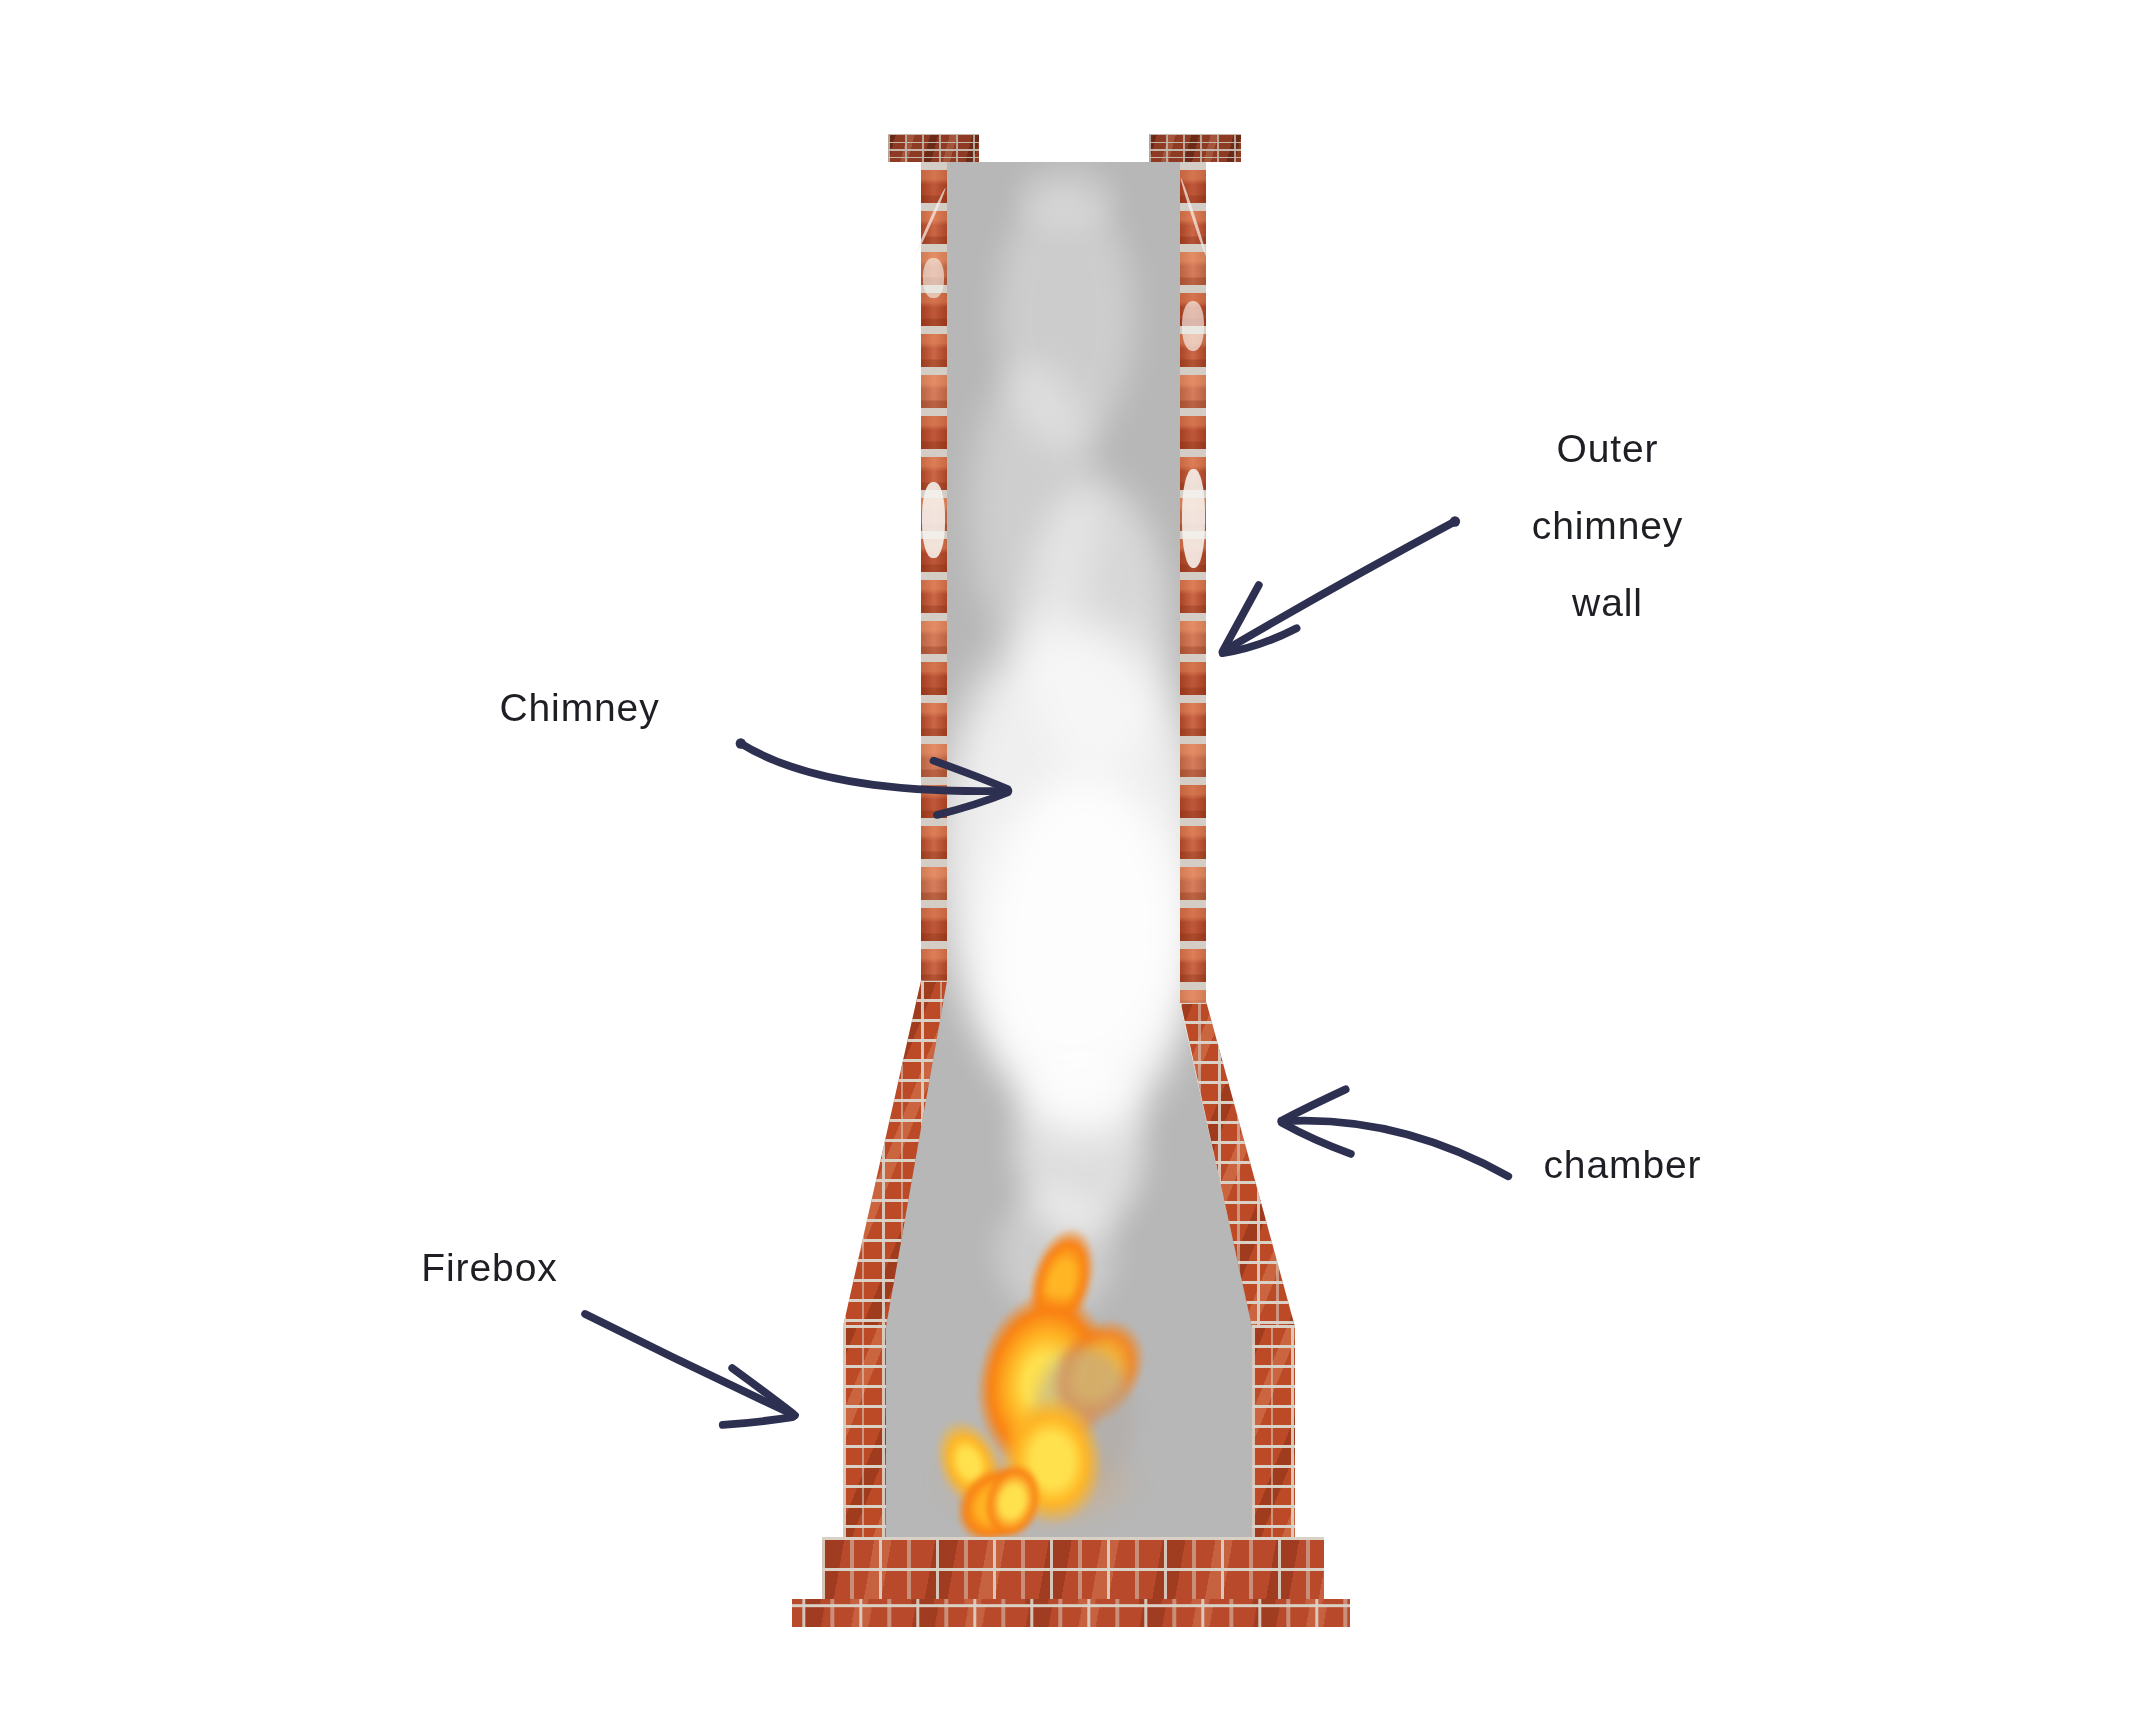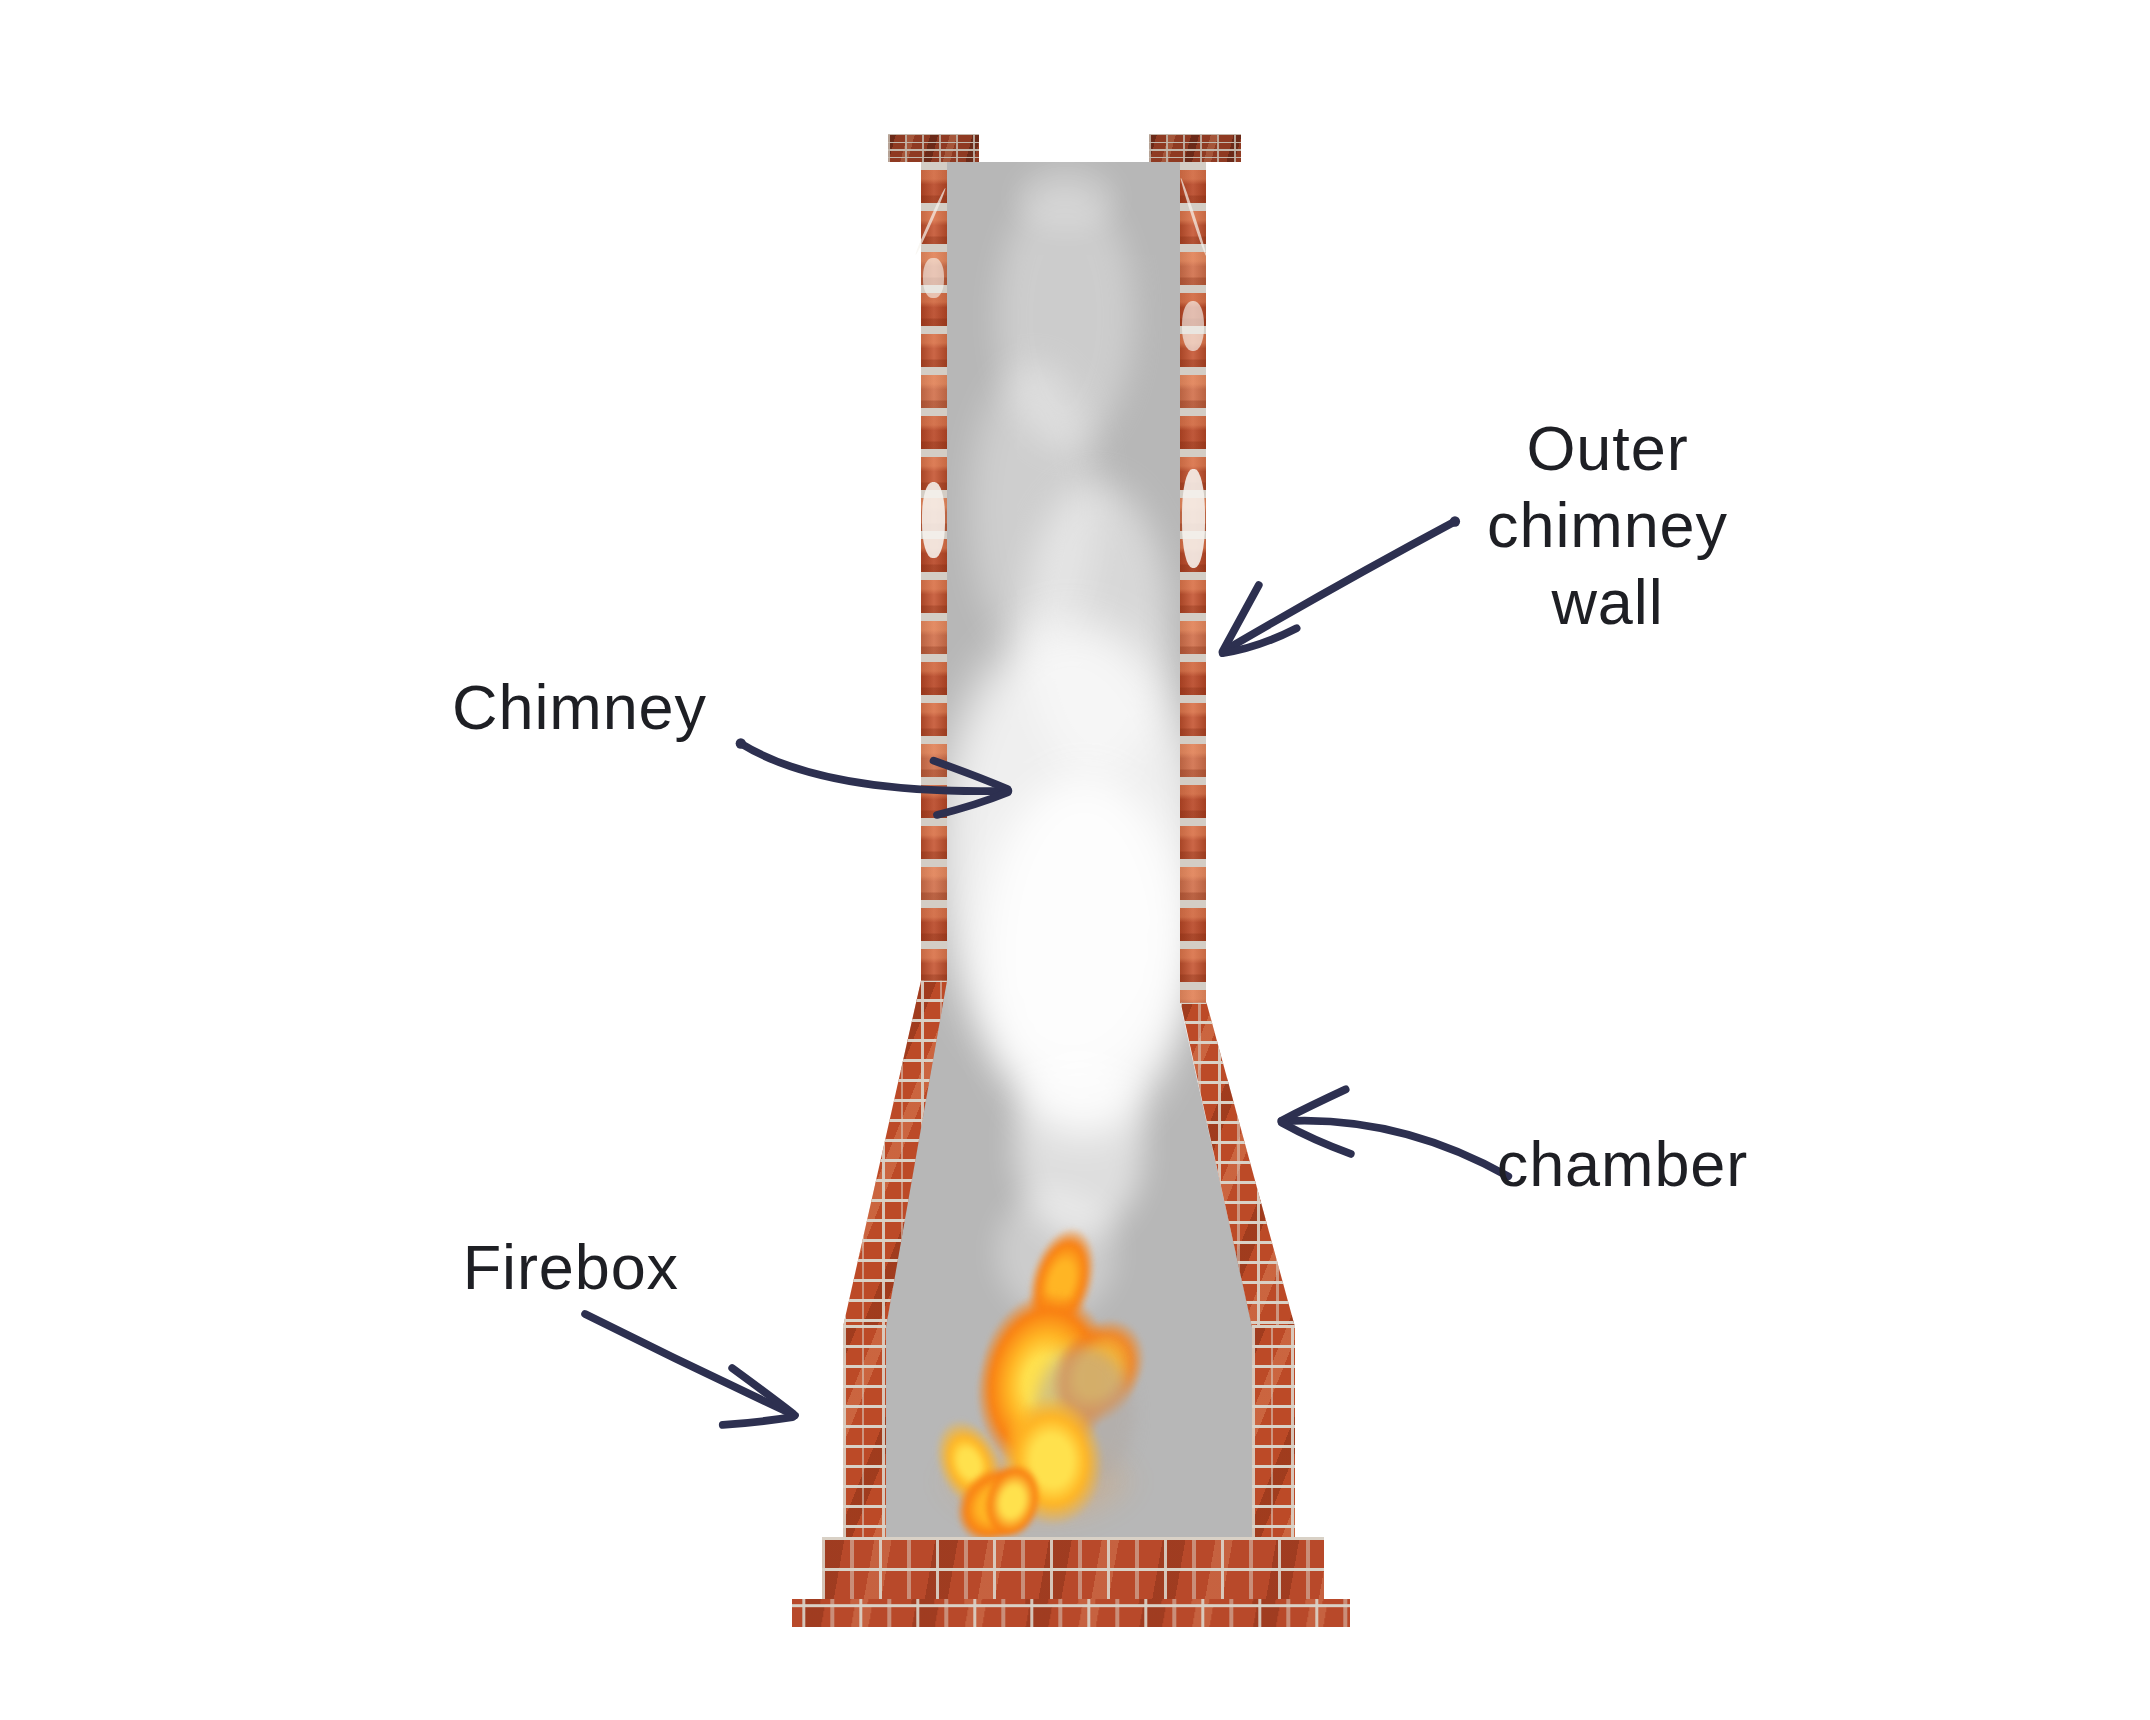--- a/index.html
+++ b/index.html
@@ -52,21 +52,21 @@
   }
   .streak{position:absolute;background:rgba(246,243,238,.88);border-radius:45%;}
 
   
   .flame{position:absolute;filter:blur(2.6px);}
   .leaf{border-radius:50% 50% 48% 52%/64% 64% 36% 36%;}
 
   
   .label{
     position:absolute;width:379px;text-align:center;
-    color:var(--text);font-size:63px;font-weight:300;
+    color:var(--text);font-size:39px;font-weight:300;
     line-height:77px;letter-spacing:0.9px;
   }
   .ink{stroke:var(--ink);fill:none;stroke-width:9;stroke-linecap:round;stroke-linejoin:round;}
   .ink-dot{fill:var(--ink);}
   svg.overlay{position:absolute;left:0;top:0;}
 </style>
 </head>
 <body>
 
 <div class="canvas">
@@ -148,18 +148,18 @@
     <div>Outer</div>
     <div>chimney</div>
     <div>wall</div>
   </div>
   <div class="label" style="left:390px;top:669px;">
     <div>Chimney</div>
   </div>
   <div class="label" style="left:1433px;top:1126px;">
     <div>chamber</div>
   </div>
-  <div class="label" style="left:300px;top:1229px;text-align:right;">
+  <div class="label" style="left:300px;top:1229px;">
     <div>Firebox</div>
   </div>
 
 </div>
 
 
 </body></html>

